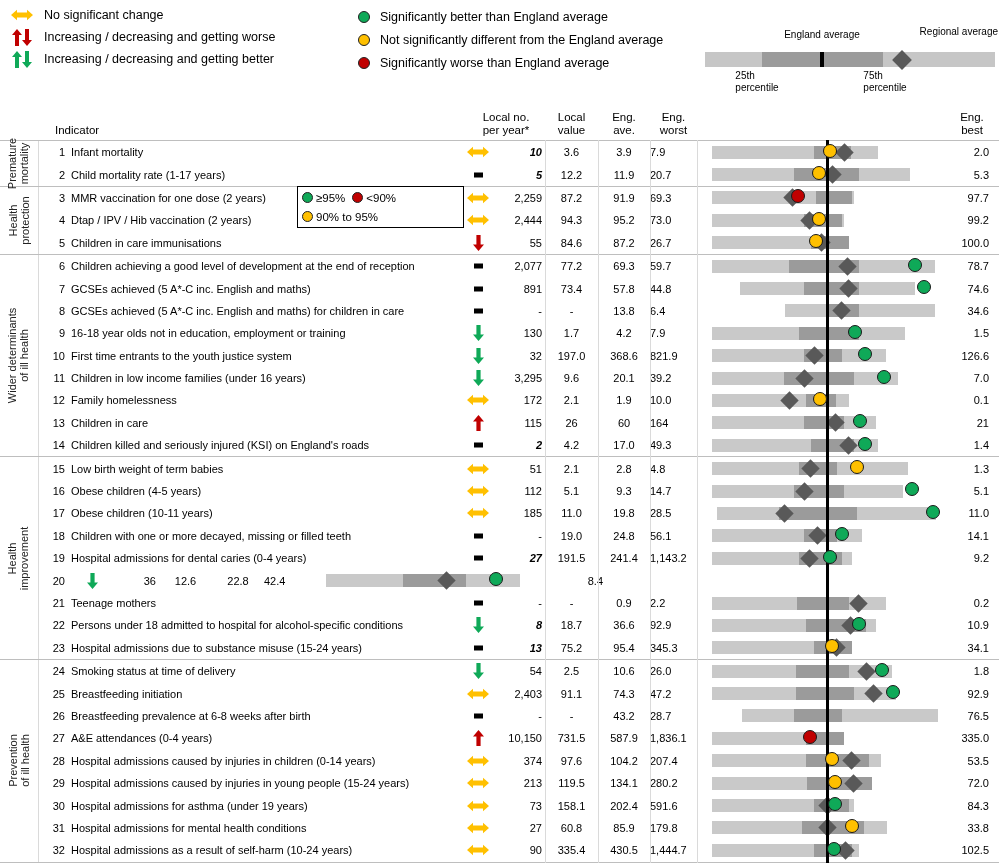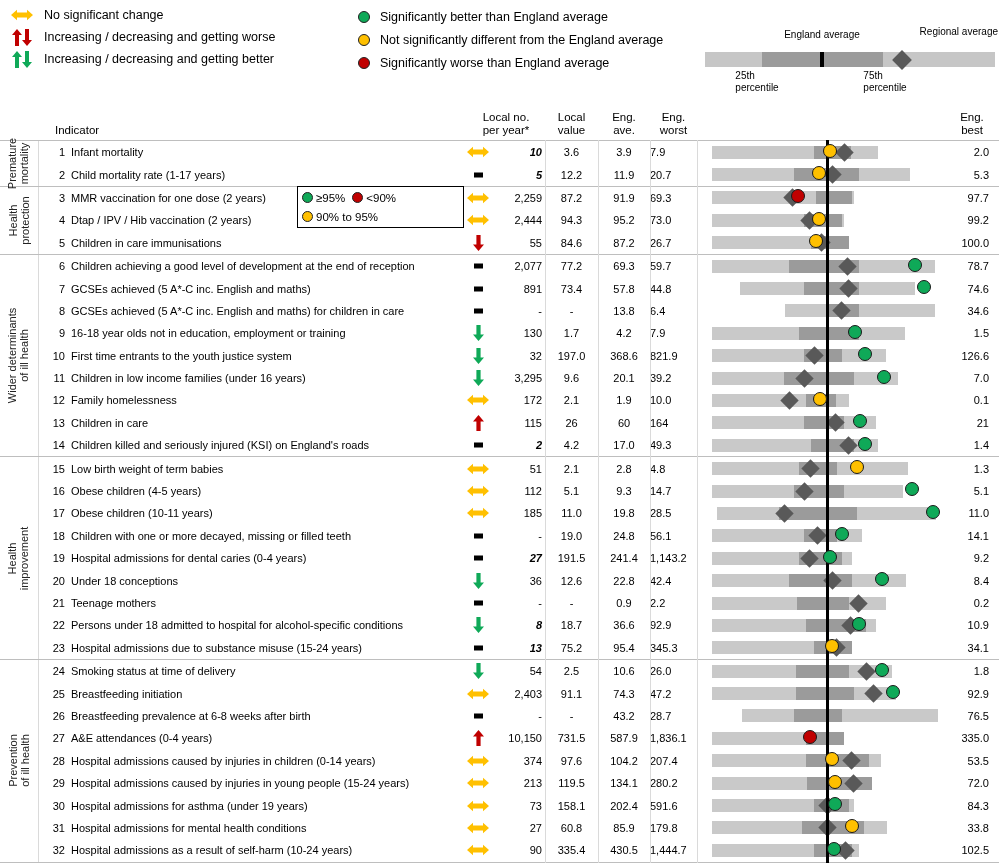--- a/index.html
+++ b/index.html
@@ -651,21 +651,20 @@
               <div class="sbar" style="left: 3.3%; width: 58.8%;"></div>
               <div class="siqr" style="left: 40%; width: 17.9%;"></div>
               <div class="sdia" style="left: calc(44.2% - 6.5px);"></div>
               <div class="sdot" style="left: calc(53.8% - 8.6px); background: rgb(15, 169, 88);"></div>
             </div>
           </div>
           <div class="c-ebst">9.2</div>
         </div>
         <div class="row">
           <div class="c-num">20</div>
-          <div class="c-name">Under 18 conceptions</div>
           <div class="c-trend">
             <span style="display: flex;">
               <svg width="11" height="16" viewBox="0 0 11 16">
                 <polygon points="5.5,16 0,9.5 3.4,9.5 3.4,0 7.6,0 7.6,9.5 11,9.5" fill="#0FA958"></polygon>
               </svg>
             </span>
           </div>
           <div class="c-lno">36</div>
           <div class="c-lval">12.6</div>
           <div class="c-eave">22.8</div>

